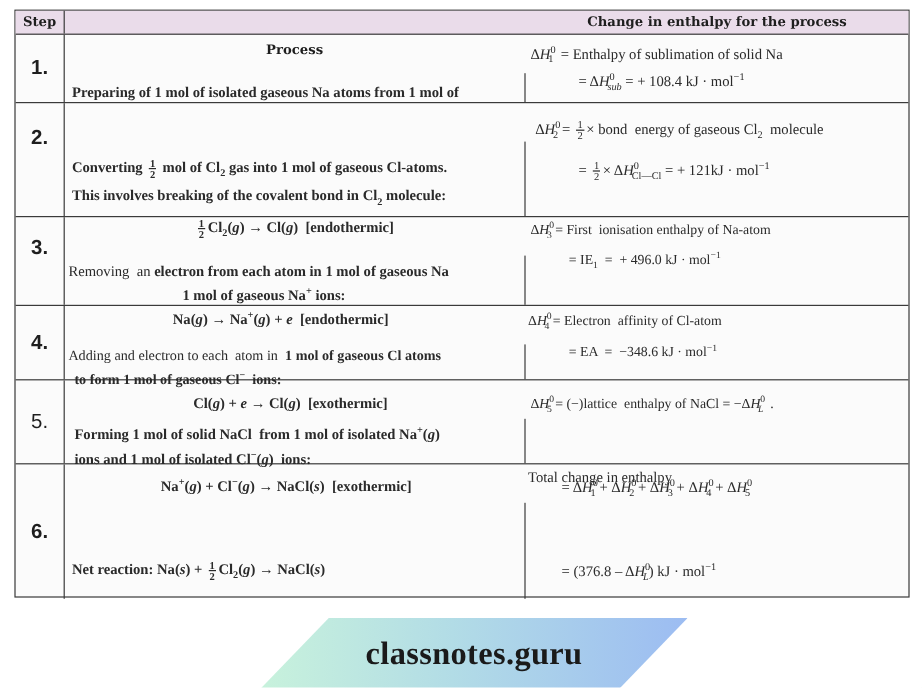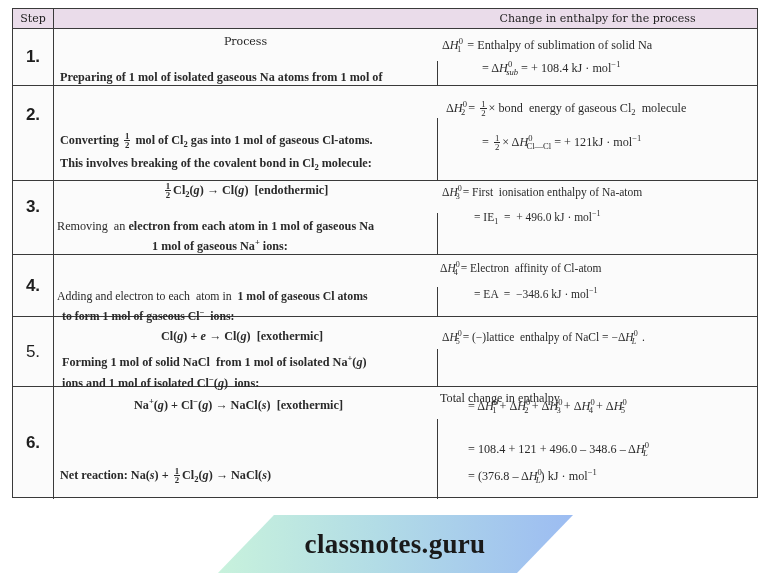--- a/index.html
+++ b/index.html
@@ -8,21 +8,21 @@
   .tbl { position:absolute; left:12px; top:8px; width:746px; height:490px;
          border:1.3px solid #3a3a3a; box-sizing:border-box; background:#fbfbfb; }
   .row { position:absolute; left:0; width:100%; border-bottom:1.2px solid #3a3a3a; box-sizing:border-box; }
   .row.last { border-bottom:none; }
   .hdr { background:#eadcea; }
   .c-step { position:absolute; left:0; top:0; bottom:0; width:41px; border-right:1.2px solid #3a3a3a; box-sizing:border-box;
             display:flex; align-items:center; justify-content:center; }
   .c-proc { position:absolute; left:41px; top:0; bottom:0; width:384px; border-right:1.2px solid #3a3a3a; box-sizing:border-box;margin-top:32px; }
   .c-chg  { position:absolute; left:425px; top:0; bottom:0; right:0; box-sizing:border-box; }
   .hdr .c-step, .hdr .c-proc, .hdr .c-chg { display:flex; align-items:center; justify-content:center;
-          font-weight:normal; font-size:11px; }
+          font-weight:bold; font-size:11px; }
   .num { font-family:"Liberation Sans", "DejaVu Sans", sans-serif; font-size:17px; font-weight:bold; }
   .ptxt { position:absolute; left:6px; font-family:"Liberation Serif", serif; font-weight:bold; font-size:12.2px; white-space:nowrap; color:#2a2a2a; }
   .ctxt { position:absolute; font-family:"Liberation Serif", serif; font-size:12.2px; white-space:nowrap; color:#2a2a2a; }
   .center { left:0; right:0; text-align:center; }
   sup, sub { font-size:0.7em; line-height:0; }
   .frac { display:inline-block; vertical-align:middle; text-align:center; font-size:0.72em; line-height:0.95; margin:0 2px; }
   .frac span { display:block; }
   .frac .n { border-bottom:0.8px solid #2a2a2a; padding:0 1px; }
   .logo { position:absolute; left:217px; top:515px; width:356px; height:59px; }
   .logo-bg { position:absolute; inset:0; clip-path:polygon(16% 0, 100% 0, 84% 100%, 0 100%);
@@ -76,20 +76,21 @@
     </div>
   </div>
 
   <div class="row" style="top:172px;height:74px;">
     <div class="c-step">
         <span class="num" style="margin-top:-22px">3.</span>
       </div>
     <div class="c-proc">
       <div class="ptxt" style="top:6px;left:3px;"><span style="font-weight:normal">Removing &nbsp;an</span> electron from each atom in 1 mol of gaseous Na</div>
       <div class="ptxt" style="top:26px;left:98px;">1 mol of gaseous Na<sup>+</sup> ions:</div>
+      <div class="ptxt" style="top:46px;left:90px;">Na(<i>g</i>) → Na<sup>+</sup>(<i>g</i>) + <i>e</i>&nbsp; [endothermic]</div>
     </div>
     <div class="c-chg">
       <div class="ctxt" style="left:4px;top:5px;font-size:11.5px;">Δ<i>H</i><sup>0</sup><sub style="margin-left:-6px">3</sub> = First &nbsp;ionisation enthalpy of Na-atom</div>
       <div class="ctxt" style="left:36px;top:30px;font-size:11.5px;">= IE<sub>1</sub> &nbsp;= &nbsp;+ 496.0 kJ · mol<sup>−1</sup></div>
     </div>
   </div>
 
   <div class="row" style="top:246px;height:62px;">
     <div class="c-step">
         <span class="num">4.</span>
@@ -122,21 +123,20 @@
   <div class="row last" style="top:378px;height:112px;">
     <div class="c-step">
         <span class="num">6.</span>
       </div>
     <div class="c-proc">
       <div class="ptxt" style="top:48px;left:6px;">Net reaction: Na(<i>s</i>) + <span class="frac"><span class="n">1</span><span>2</span></span>Cl<sub>2</sub>(<i>g</i>) → NaCl(<i>s</i>)</div>
     </div>
     <div class="c-chg">
       <div class="ctxt" style="left:2px;top:4px;">Total change in enthalpy</div>
       <div class="ctxt" style="left:30px;top:12px;">= Δ<i>H</i><sup>0</sup><sub style="margin-left:-6px">1</sub> + Δ<i>H</i><sup>0</sup><sub style="margin-left:-6px">2</sub> + Δ<i>H</i><sup>0</sup><sub style="margin-left:-6px">3</sub> + Δ<i>H</i><sup>0</sup><sub style="margin-left:-6px">4</sub> + Δ<i>H</i><sup>0</sup><sub style="margin-left:-6px">5</sub></div>
-      <div class="ctxt" style="left:30px;top:55px;">= 108.4 + 121 + 496.0 – 348.6 – Δ<i>H</i><sup>0</sup><sub style="margin-left:-6px"><i>L</i></sub></div>
       <div class="ctxt" style="left:30px;top:82px;">= (376.8 – Δ<i>H</i><sup>0</sup><sub style="margin-left:-6px"><i>L</i></sub>) kJ · mol<sup>−1</sup></div>
     </div>
   </div>
 </div>
 
 <div class="logo">
   <div class="logo-bg"></div>
   <div class="logo-txt">classnotes.guru</div>
 </div>
 

